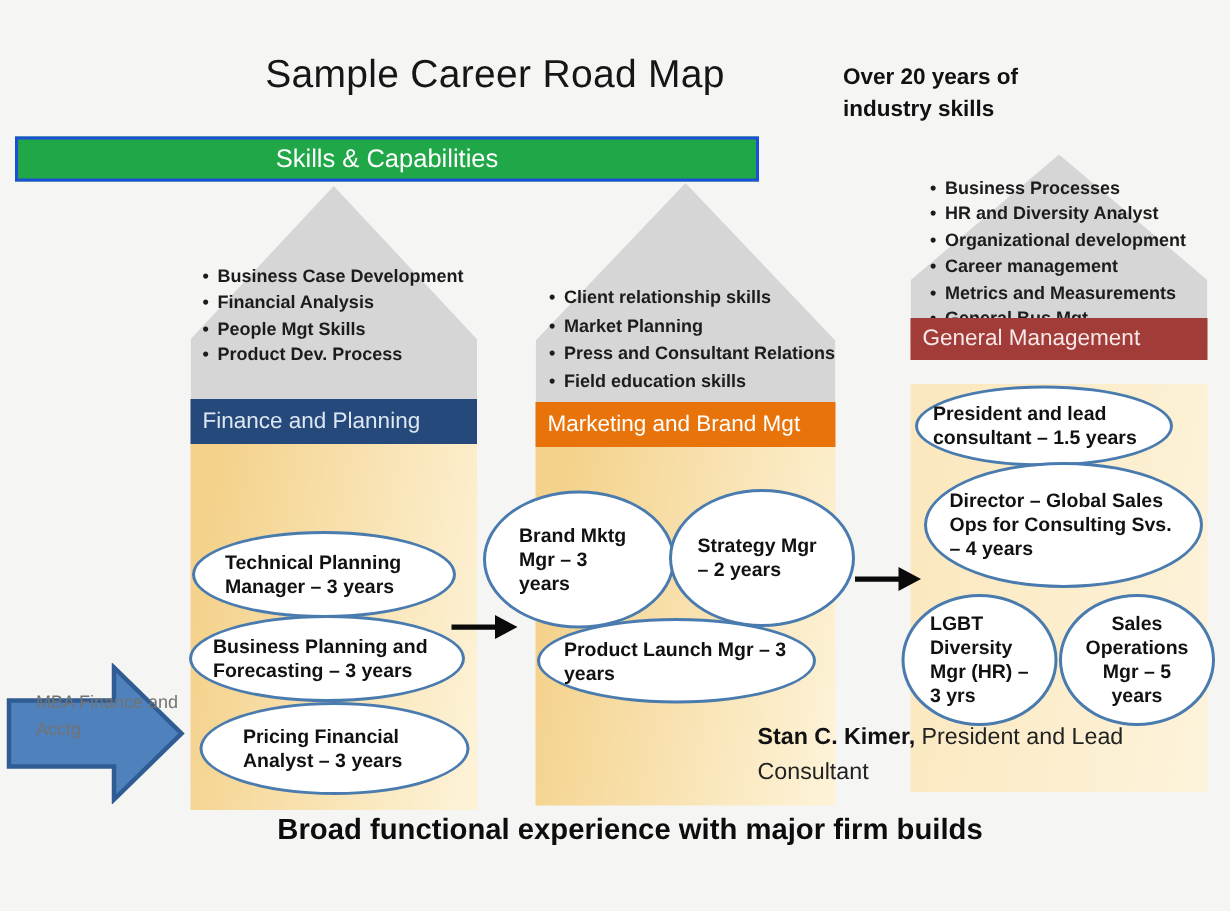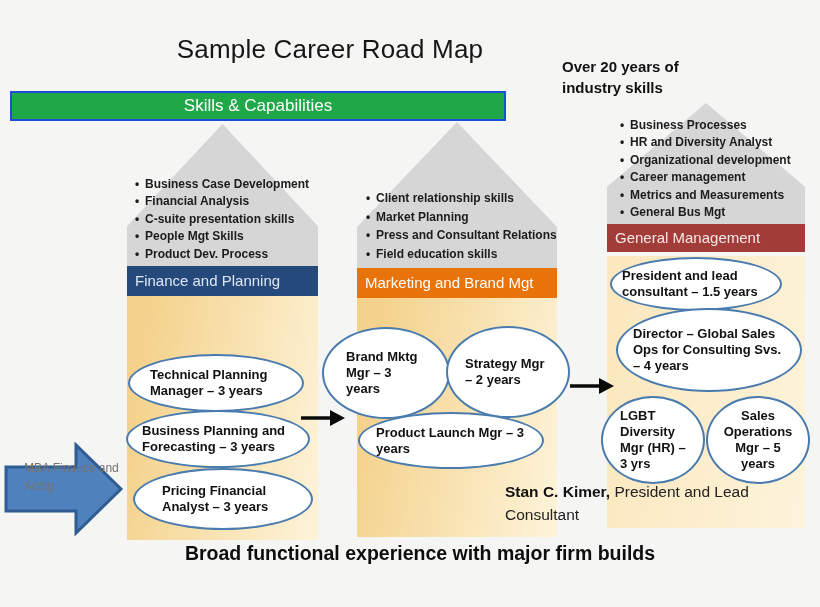--- a/index.html
+++ b/index.html
@@ -13,38 +13,38 @@
   
   .title{left:150px;top:34px;width:360px;text-align:center;font-size:26px;letter-spacing:.2px;color:#161616;}
   
   .banner{
     left:10px;top:91px;width:492px;height:26px;
     background:var(--banner_green,#1fa748);
     border:2px solid #1d4ed8;
     color:#fff;font-size:17px;text-align:center;line-height:26px;
   }
   
-  .top-note{left:562px;top:56px;width:150px;font-weight:bold;font-size:15px;line-height:21px;color:#111;}
+  .top-note{left:562px;top:41px;width:150px;font-weight:bold;font-size:15px;line-height:21px;color:#111;}
   
   .gray-shape{background:var(--arrowhead_gray,#d6d6d6);}
   .gray1{left:127px;top:124px;width:191px;height:142px;clip-path:polygon(50% 0,100% 72%,100% 100%,0 100%,0 72%);}
   .gray2{left:357px;top:122px;width:200px;height:146px;clip-path:polygon(50% 0,100% 72%,100% 100%,0 100%,0 72%);}
   .gray3{left:607px;top:103px;width:198px;height:125px;clip-path:polygon(50% 0,100% 67%,100% 100%,0 100%,0 67%);}
   
   ul.bullets{list-style:none;margin:0;padding:0;font-size:12px;color:#1c1c1c;}
   ul.bullets li{padding-left:10px;position:relative;font-weight:bold;}
   ul.bullets li::before{content:"•";position:absolute;left:0;top:0;}
   .bullets1{left:135px;top:176px;width:182px;line-height:17.4px;}
   .bullets2{left:366px;top:189px;width:196px;line-height:18.6px;}
   .bullets3{left:620px;top:117px;width:186px;line-height:17.4px;}
   
   .col-header{color:#fff;font-size:15px;padding-left:8px;box-sizing:border-box;}
   .header1{left:127px;top:266px;width:191px;height:30px;line-height:30px;background:var(--finance_blue,#25497a);color:#dde7f3;}
   .header2{left:357px;top:268px;width:200px;height:30px;line-height:30px;background:var(--marketing_orange,#e8730a);}
-  .header3{left:607px;top:224px;width:198px;height:28px;line-height:28px;background:var(--management_red,#a23c38);color:#f6e8e8;}
+  .header3{left:607px;top:212px;width:198px;height:28px;line-height:28px;background:var(--management_red,#a23c38);color:#f6e8e8;}
   
   .col-body{background:linear-gradient(100deg,#f4d28c 10%,#fdf2d6 95%);}
   .body1{left:127px;top:296px;width:191px;height:244px;}
   .body2{left:357px;top:298px;width:200px;height:239px;}
   .body3{left:607px;top:256px;width:198px;height:272px;background:linear-gradient(100deg,#fbe8bf 10%,#fdf3da 95%);}
   
   .oval{
     background:#fff;border:2.5px solid var(--oval_border,#4a7bae);border-radius:50%;
     display:flex;align-items:center;justify-content:center;
     font-weight:bold;font-size:13px;line-height:16px;color:#111;
@@ -80,21 +80,20 @@
 
 <div class="abs banner">Skills &amp; Capabilities</div>
 
 <div class="abs top-note">Over 20 years of industry skills</div>
 
 <div class="abs gray-shape gray1"></div>
 <div class="abs col-body body1"></div>
 <ul class="abs bullets bullets1">
   <li>Business Case Development</li>
   <li>Financial Analysis</li>
-  <li>C-suite presentation skills</li>
   <li>People Mgt Skills</li>
   <li>Product Dev. Process</li>
 </ul>
 <div class="abs col-header header1">Finance and Planning</div>
 <div class="abs oval ov-a">
     <span>Technical Planning Manager – 3 years</span>
   </div>
 <div class="abs oval ov-b">
     <span>Business Planning and Forecasting – 3 years</span>
   </div>

